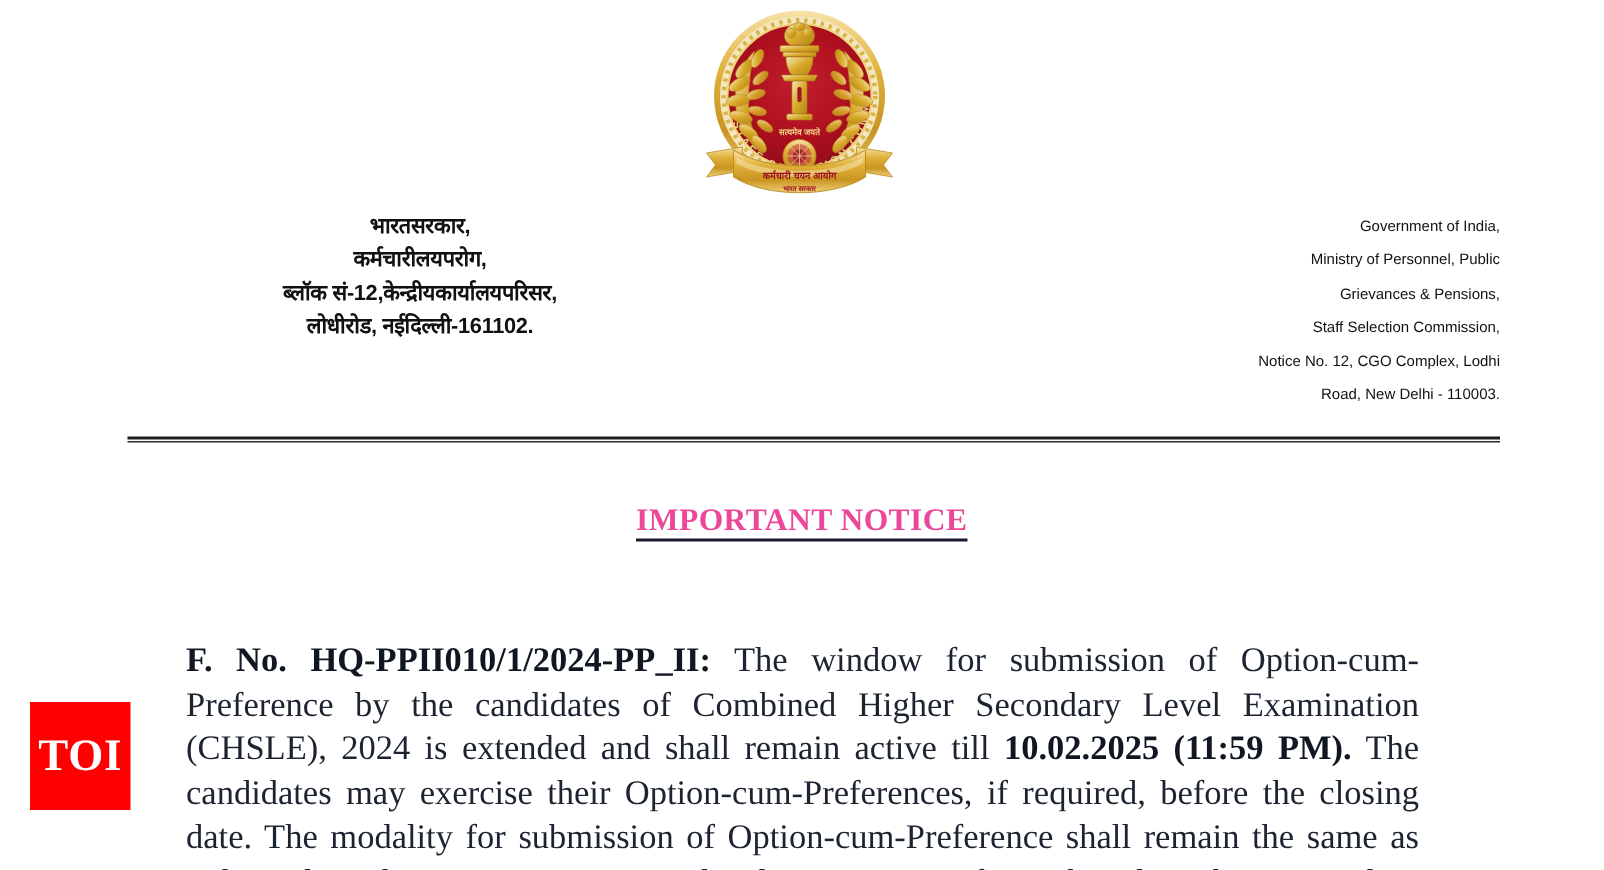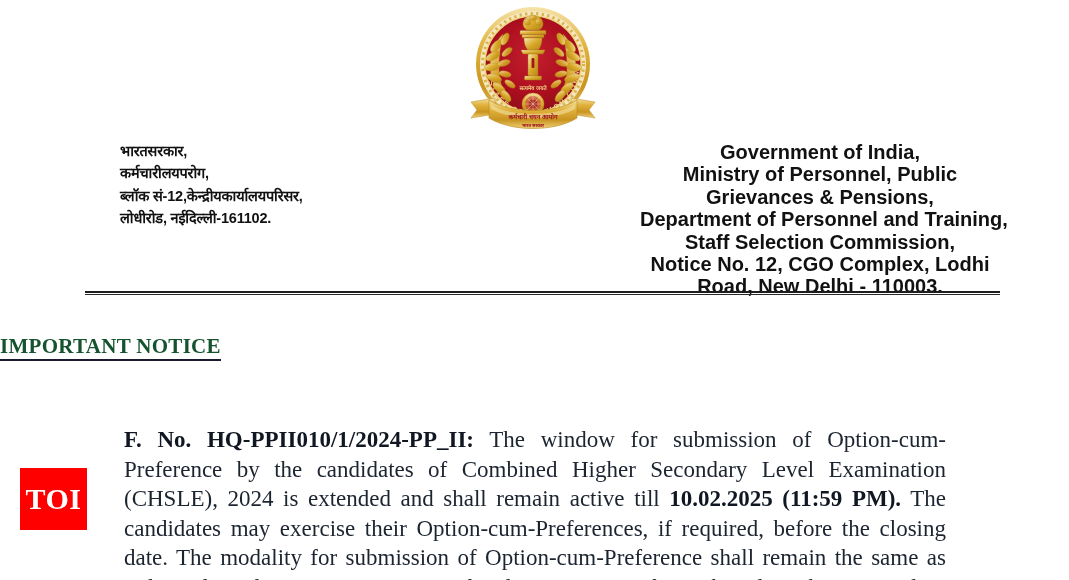--- a/index.html
+++ b/index.html
@@ -33,38 +33,38 @@
     left: 0;
     top: 140px;
     width: 1069px;
     height: 160px;
   }
   .addr-hindi {
     position: absolute;
     left: 120px;
     top: 0px;
     width: 320px;
-    text-align: left;
+    text-align: center;
     font-family: "Liberation Sans", "DejaVu Sans", sans-serif;
     font-weight: bold;
     font-size: 14.5px;
     line-height: 22.4px;
     color: #111111;
     letter-spacing: -0.2px;
   }
   .addr-hindi div { white-space: nowrap; }
   .addr-eng {
     position: absolute;
     left: 640px;
     top: 1px;
     width: 360px;
-    text-align: center;
+    text-align: right;
     font-family: "Liberation Sans", "DejaVu Sans", sans-serif;
-    font-weight: bold;
-    font-size: 20px;
+    font-weight: normal;
+    font-size: 10px;
     line-height: 22.4px;
     color: #111111;
   }
   .addr-eng div { white-space: nowrap; }
 
   .divider {
     position: absolute;
     left: 85px;
     top: 291px;
     width: 915px;
@@ -79,25 +79,26 @@
     height: 1px;
     background: #2a2a2a;
   }
 
   
   .notice-title {
     position: absolute;
     left: 0;
     top: 334px;
     width: 1069px;
+    text-align: center;
     font-family: "Liberation Serif", "DejaVu Serif", serif;
     font-weight: bold;
     font-size: 21px;
     letter-spacing: 0.3px;
-    color: #14532d;
+    color: #ec4899;
   }
   .notice-title span {
     border-bottom: 2px solid #1a1a2e;
     padding-bottom: 1px;
   }
 
   
   .notice-body {
     position: absolute;
     left: 124px;
@@ -110,21 +111,21 @@
     color: #1c2430;
   }
   .notice-body b { font-weight: bold; color: #111722; }
 
   
   .toi-logo {
     position: absolute;
     left: 20px;
     top: 468px;
     width: 67px;
-    height: 62px;
+    height: 72px;
     background: #ff0000;
     display: flex;
     align-items: center;
     justify-content: center;
   }
   .toi-logo .toi-text {
     font-family: "Liberation Serif", "DejaVu Serif", serif;
     font-weight: bold;
     font-size: 30px;
     color: #ffffff;
@@ -258,21 +259,20 @@
     <div>भारतसरकार,</div>
     <div>कर्मचारीलयपरोग,</div>
     <div>ब्लॉक सं-12,केन्द्रीयकार्यालयपरिसर,</div>
     <div>लोधीरोड, नईदिल्ली-161102.</div>
   </div>
 
   <div class="addr-eng">
     <div>Government of India,</div>
     <div>Ministry of Personnel, Public</div>
     <div>Grievances &amp; Pensions,</div>
-    <div>Department of Personnel and Training,</div>
     <div>Staff Selection Commission,</div>
     <div>Notice No. 12, CGO Complex, Lodhi</div>
     <div>Road, New Delhi - 110003.</div>
   </div>
 </div>
 
 <div class="divider">
   <div class="bar-thick"></div>
   <div class="bar-thin"></div>
 </div>

